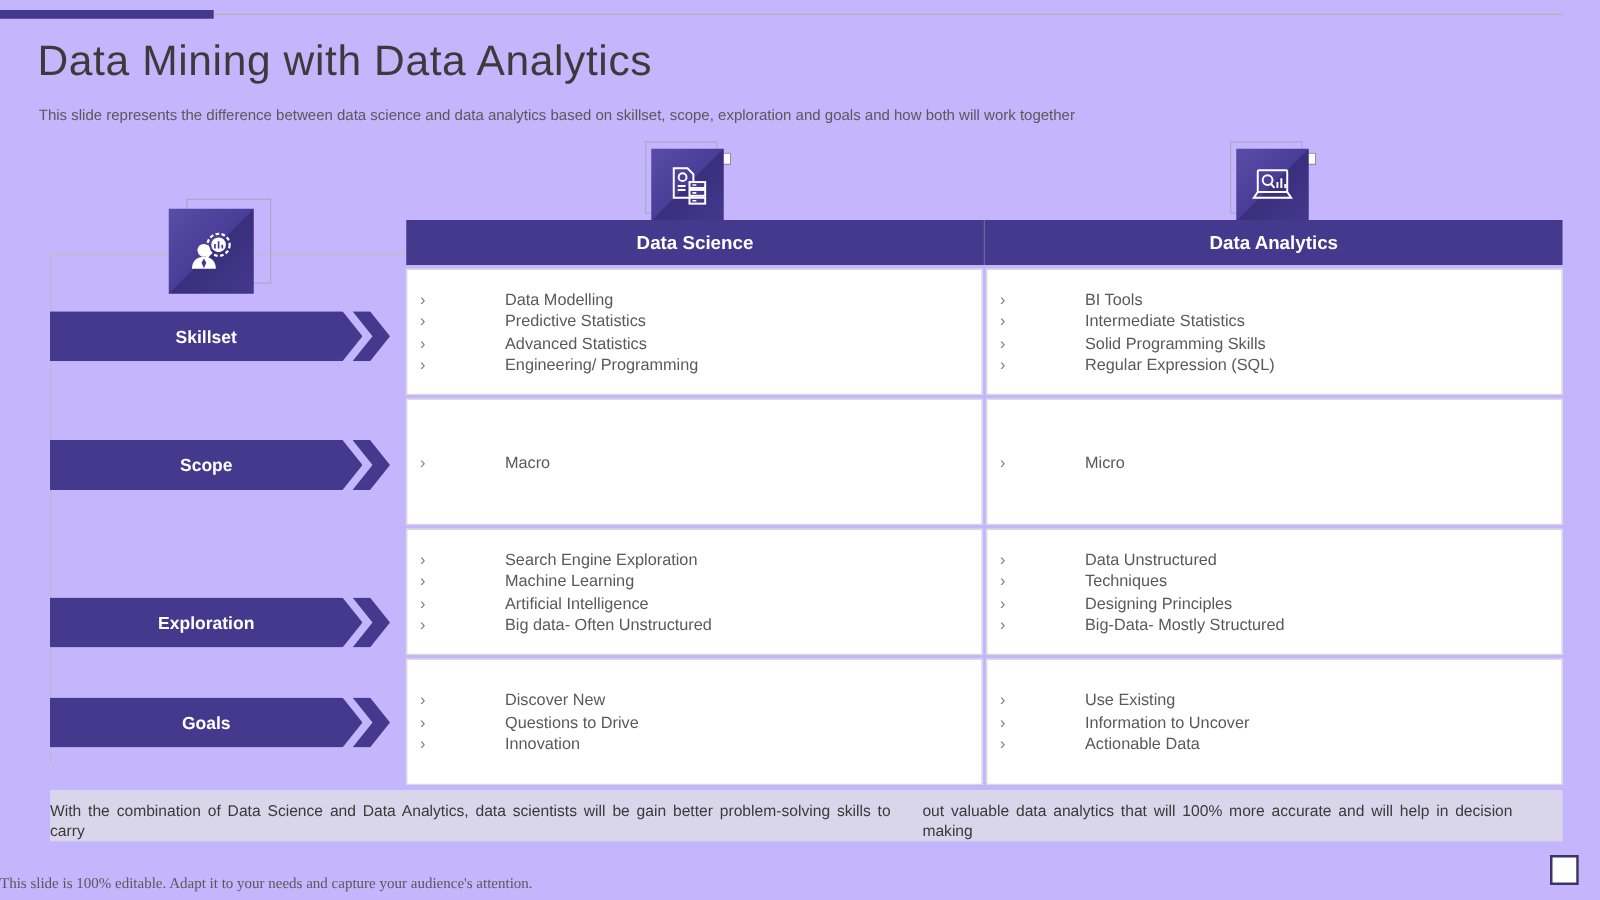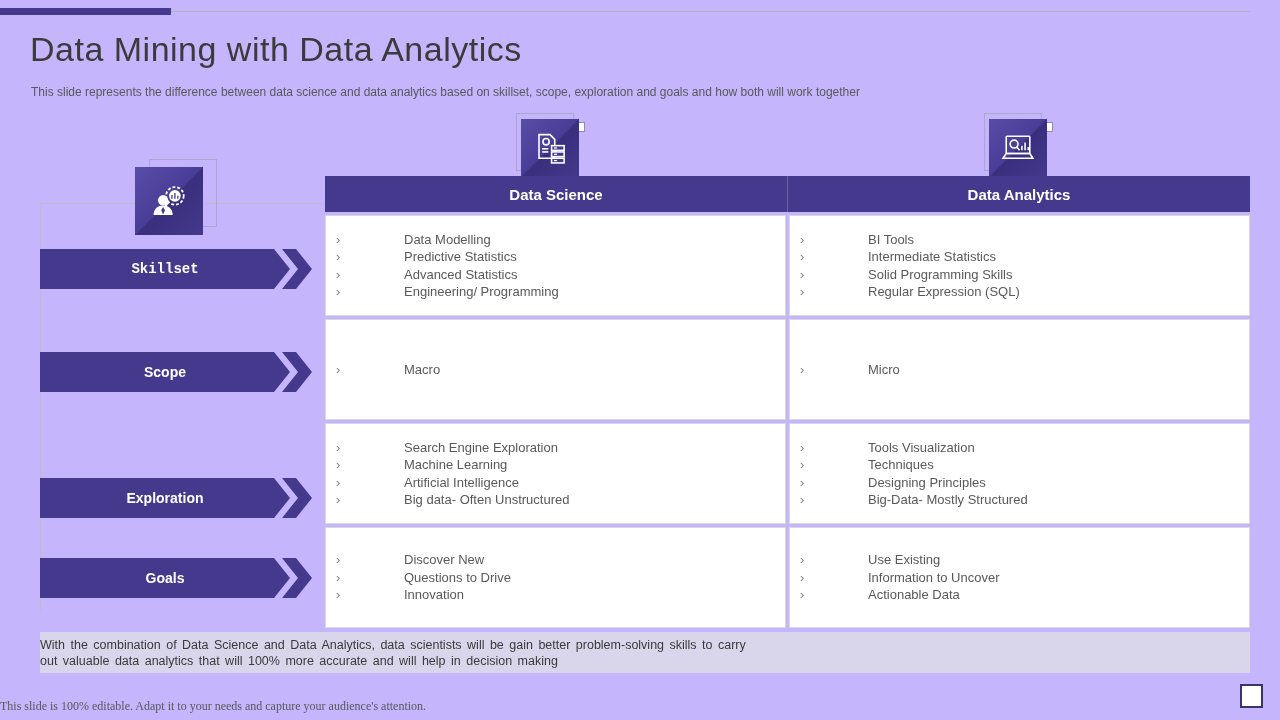--- a/index.html
+++ b/index.html
@@ -50,21 +50,21 @@
   .thead{grid-column:1 / -1;background:var(--purple);display:flex;}
   .thead .th{flex:1;display:flex;align-items:center;justify-content:center;color:#fff;font-weight:700;font-size:15px;}
   .thead .th + .th{border-left:1px solid rgba(255,255,255,.22);}
   .cell{border:1px solid var(--border);background:#fff;display:flex;flex-direction:column;justify-content:center;padding:6px 10px;}
   .li{display:flex;align-items:flex-start;line-height:17.5px;}
   .li .chev{color:#7f7f7f;font-size:13px;width:9px;margin-right:13px;flex:0 0 auto;}
   .li span:last-child{color:var(--text);font-size:13px;margin-left:46px;}
 
   
   .summary{position:absolute;left:40px;top:632px;width:1210px;height:41px;background:var(--lavender);
-      display:flex;flex-direction:column;align-items:flex-start;justify-content:center;}
+      display:flex;align-items:flex-end;justify-content:center;}
   .summary div{font-size:12.5px;color:#3a3a3a;line-height:16px;word-spacing:2px;}
 
   .footer{position:absolute;left:0;top:699px;width:1280px;text-align:left;font-size:12px;color:var(--text);font-family:Liberation Serif, serif;}
   .corner-box{position:absolute;left:1240px;top:684px;width:23px;height:24px;border:2px solid #3b3566;background:#fff;}
 </style>
 </head>
 <body>
 
 <div id="slide">
 
@@ -128,21 +128,21 @@
         <path d="M9 41 h38 l-4 -6 h-30 z"></path>
         <circle cx="23" cy="23" r="5"></circle>
         <line x1="26.5" y1="27" x2="30" y2="31"></line>
         <line x1="33" y1="31" x2="33" y2="25"></line>
         <line x1="37" y1="31" x2="37" y2="21"></line>
         <line x1="41" y1="31" x2="41" y2="27"></line>
       </g>
     </svg>
   </div>
 
-  <div class="banner" style="top:249px;font-family:Liberation Mono, monospace;">
+  <div class="banner" style="top:249px;">
     <div class="bar">
         <span>Skillset</span>
       </div>
     <div class="chevband"></div>
   </div>
   <div class="banner" style="top:352px;padding-left:12px;">
     <div class="bar">
         <span>Scope</span>
       </div>
     <div class="chevband"></div>
@@ -230,21 +230,21 @@
           <span>Artificial Intelligence</span>
         </div>
         <div class="li">
           <span class="chev">›</span>
           <span>Big data- Often Unstructured</span>
         </div>
       </div>
     <div class="cell">
         <div class="li">
           <span class="chev">›</span>
-          <span>Tools Visualization</span>
+          <span>Data Unstructured</span>
         </div>
         <div class="li">
           <span class="chev">›</span>
           <span>Techniques</span>
         </div>
         <div class="li">
           <span class="chev">›</span>
           <span>Designing Principles</span>
         </div>
         <div class="li">

